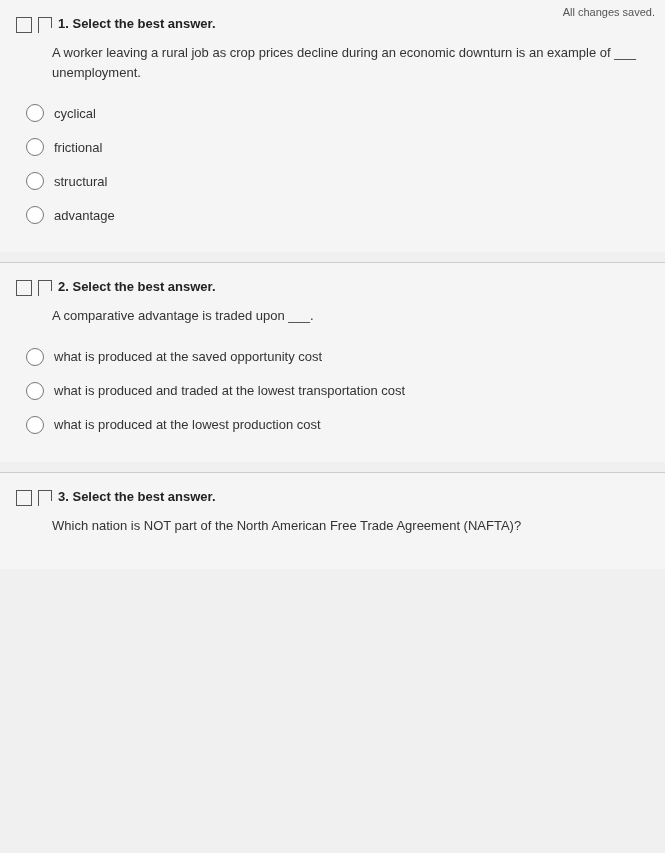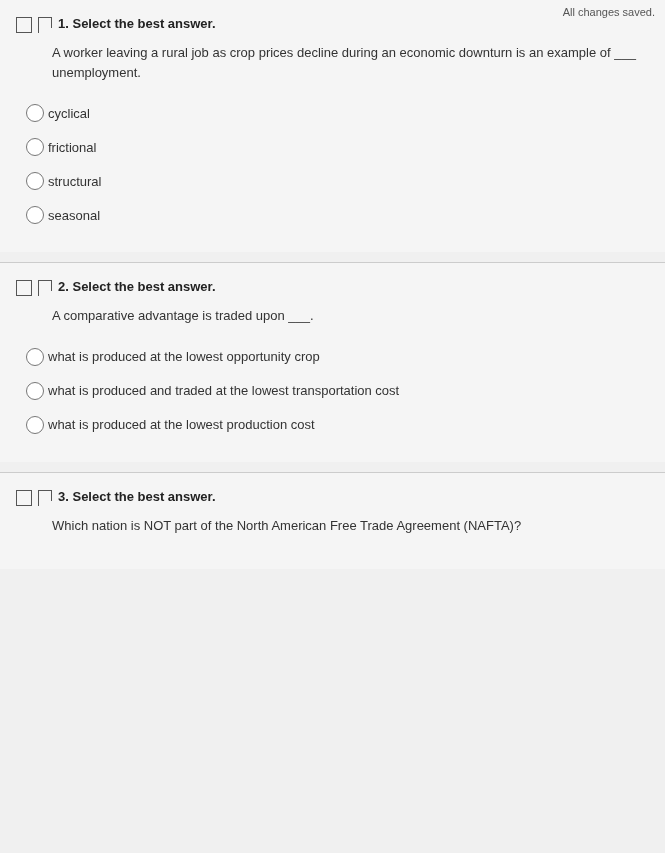--- a/index.html
+++ b/index.html
@@ -85,21 +85,21 @@
 
     .answer-options {
       list-style: none;
       padding: 0;
       margin: 0;
     }
 
     .answer-option {
       display: flex;
       align-items: center;
-      gap: 4px;
+      gap: 10px;
       padding: 8px 10px;
       cursor: pointer;
     }
 
     .radio-circle {
       width: 18px;
       height: 18px;
       border-radius: 50%;
       border: 1.5px solid #777;
       display: inline-flex;
@@ -142,40 +142,40 @@
     <li class="answer-option">
       <span class="radio-circle"></span>
       <span class="answer-text">frictional</span>
     </li>
     <li class="answer-option">
       <span class="radio-circle"></span>
       <span class="answer-text">structural</span>
     </li>
     <li class="answer-option">
       <span class="radio-circle"></span>
-      <span class="answer-text">seasonal</span>
+      <span class="answer-text">advantage</span>
     </li>
   </ul>
 </div>
 
 <hr class="divider">
 
 <div class="question-block">
   <div class="question-header">
     <span class="icon-flag"></span>
     <span class="icon-bookmark"></span>
     <span class="question-label">
       <span>2</span>.&nbsp;<span>Select the best answer.</span>
     </span>
   </div>
   <div class="question-text">A comparative advantage is traded upon ___.</div>
   <ul class="answer-options">
     <li class="answer-option">
       <span class="radio-circle"></span>
-      <span class="answer-text">what is produced at the lowest opportunity crop</span>
+      <span class="answer-text">what is produced at the saved opportunity cost</span>
     </li>
     <li class="answer-option">
       <span class="radio-circle"></span>
       <span class="answer-text">what is produced and traded at the lowest transportation cost</span>
     </li>
     <li class="answer-option">
       <span class="radio-circle"></span>
       <span class="answer-text">what is produced at the lowest production cost</span>
     </li>
   </ul>

